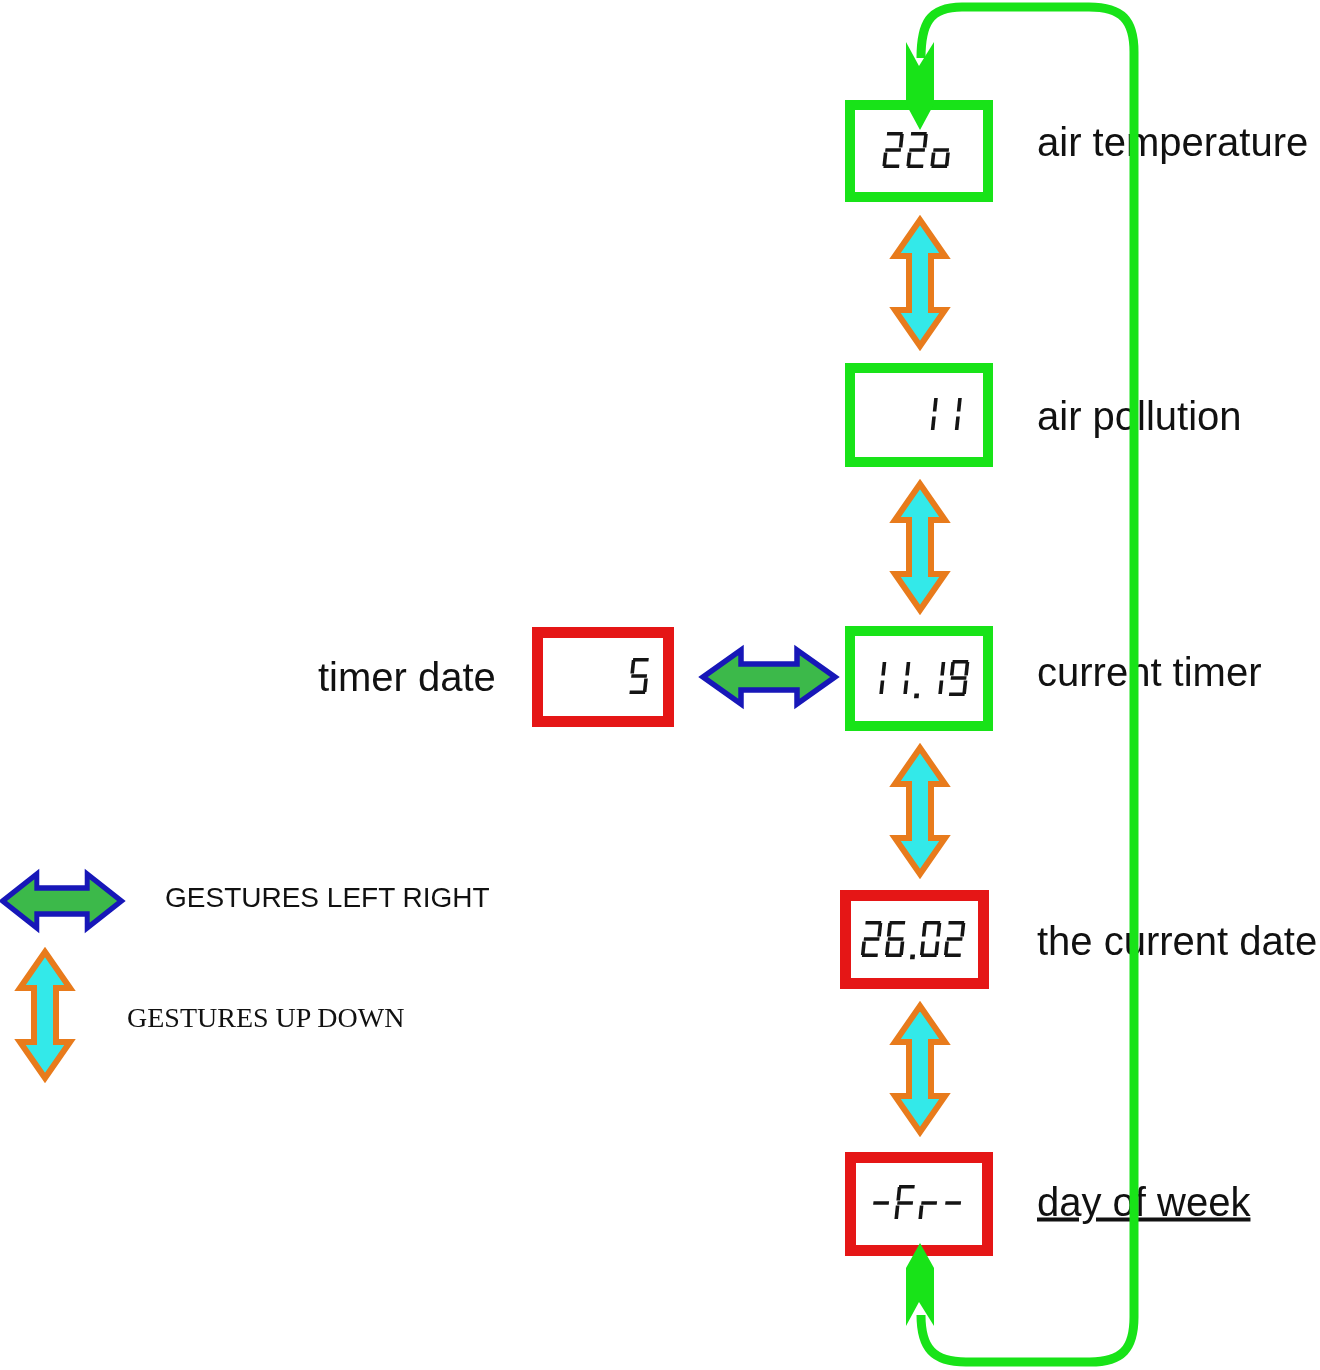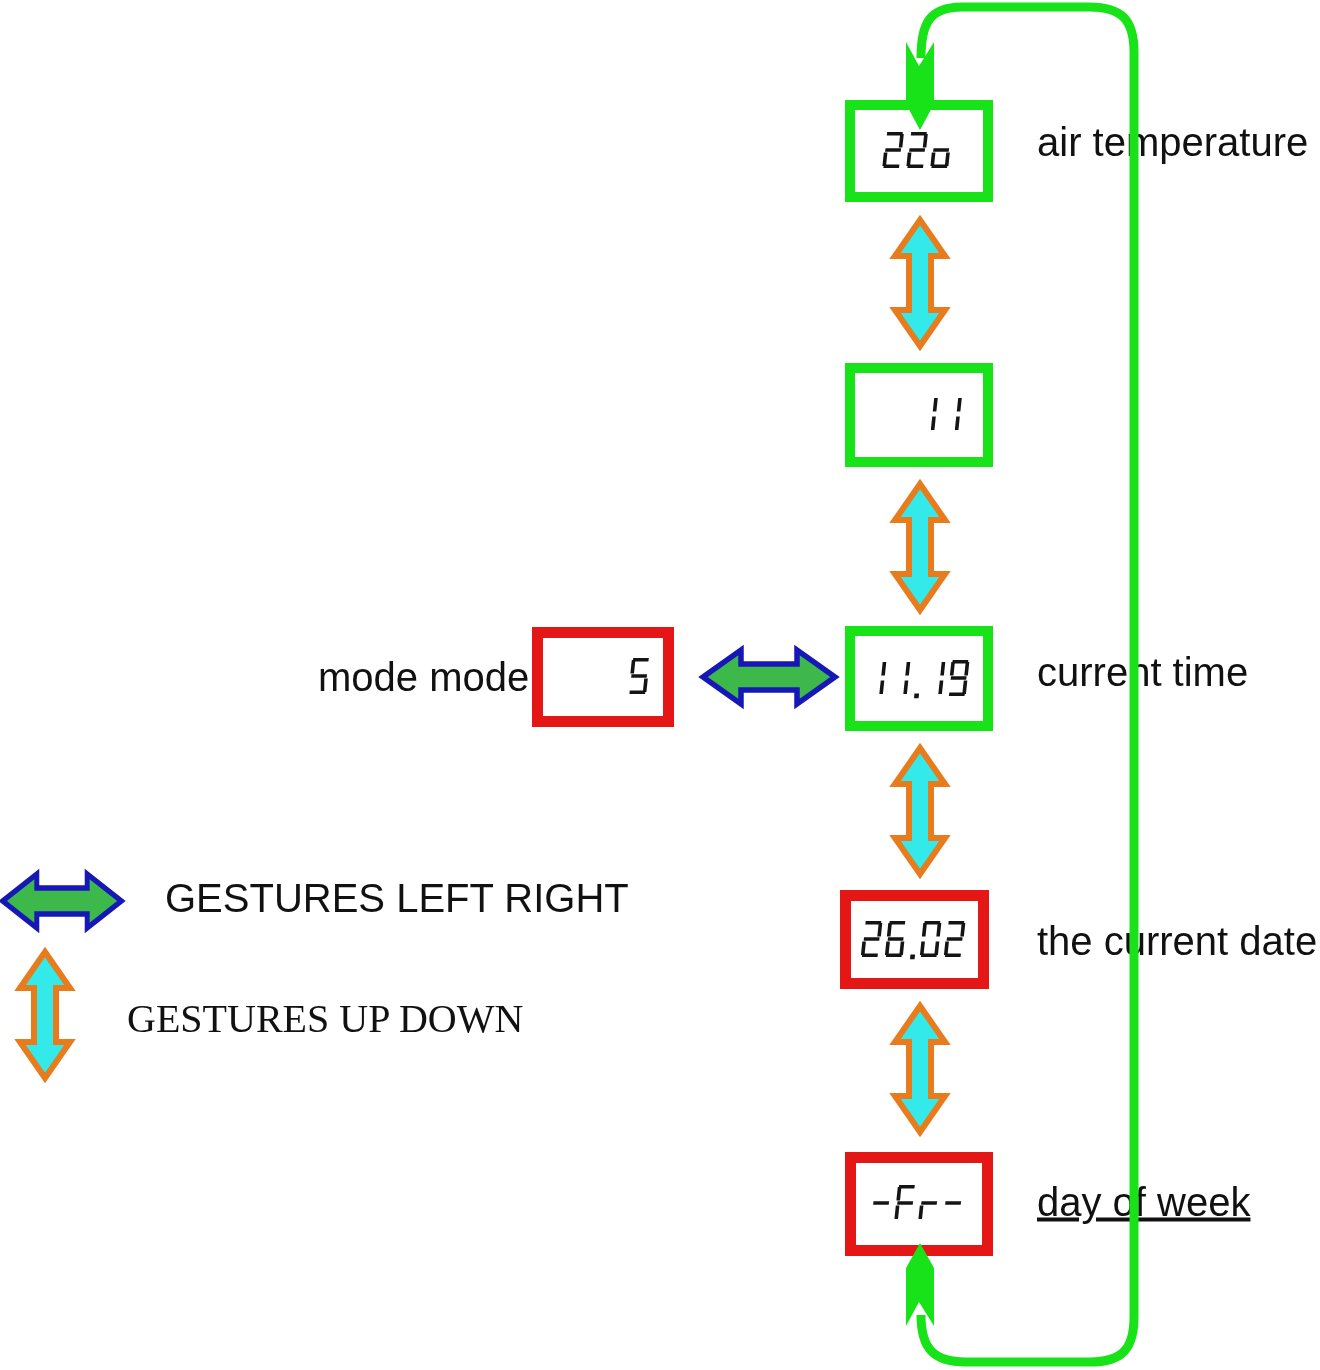--- a/index.html
+++ b/index.html
@@ -18,21 +18,21 @@
   .b-time   {left:845px;top:626px;width:148px;height:105px;}
   .b-timer  {left:532px;top:627px;width:142px;height:100px;}
   .b-date   {left:840px;top:890px;width:149px;height:99px;}
   .b-dow    {left:845px;top:1152px;width:148px;height:104px;}
   .lcd{position:absolute;left:50%;top:50%;transform:translate(-50%,-50%);line-height:0;}
   .lcd.alignr{left:auto;right:16px;transform:translateY(-50%);}
   .lcd.alignr2{left:auto;right:8px;transform:translateY(-50%);}
   .lcd svg{display:block;}
   .lbl{position:absolute;font-size:40px;color:var(--text);white-space:nowrap;
        transform:translateY(-50%);z-index:2;letter-spacing:0px;}
-  .caps{font-size:40px;}
+  .caps{font-size:28px;}
 </style>
 </head>
 <body>
 
 <div class="canvas">
 
   <div class="box green b-airtemp">
     <span class="lcd">
         <svg width="76" height="42" viewBox="0 0 76 42">
           <g transform="translate(5 2) skewX(-6)" fill="#141414">
@@ -142,22 +142,23 @@
             <rect x="25.2" y="16.2" width="15.6" height="3.6"></rect>
             <rect x="48" y="20.6" width="3.6" height="13.4"></rect>
             <rect x="49.2" y="16.2" width="15.6" height="3.6"></rect>
             <rect x="73.2" y="16.2" width="15.6" height="3.6"></rect>
           </g>
         </svg>
       </span>
   </div>
 
   <div class="lbl" style="left:1037px;top:142px;">air temperature</div>
-  <div class="lbl" style="left:1037px;top:672px;">current time</div>
-  <div class="lbl" style="left:318px;top:677px;">mode mode</div>
+  <div class="lbl" style="left:1037px;top:416px;">air pollution</div>
+  <div class="lbl" style="left:1037px;top:672px;">current timer</div>
+  <div class="lbl" style="left:318px;top:677px;">timer date</div>
   <div class="lbl" style="left:1037px;top:941px;">the current date</div>
   <div class="lbl" style="left:1037px;top:1202px;text-decoration:underline;">day of week</div>
   <div class="lbl caps" style="left:165px;top:898px;">GESTURES LEFT RIGHT</div>
   <div class="lbl caps" style="left:127px;top:1018px;font-family:Liberation Serif, serif;">GESTURES UP DOWN</div>
 
   <svg class="overlay" viewBox="0 0 1320 1370">
 
     <path class="loop" d="M 921 58 C 921 24 929 7 962 7 L 1089 7 C 1122 7 1134 20 1134 52 L 1134 1317 C 1134 1349 1122 1362 1090 1362 L 966 1362 C 933 1362 921 1348 921 1315"></path>
 
     <polygon class="loopfill" points="920,130 906,104 906,42 919,66 934,42 934,104"></polygon>

